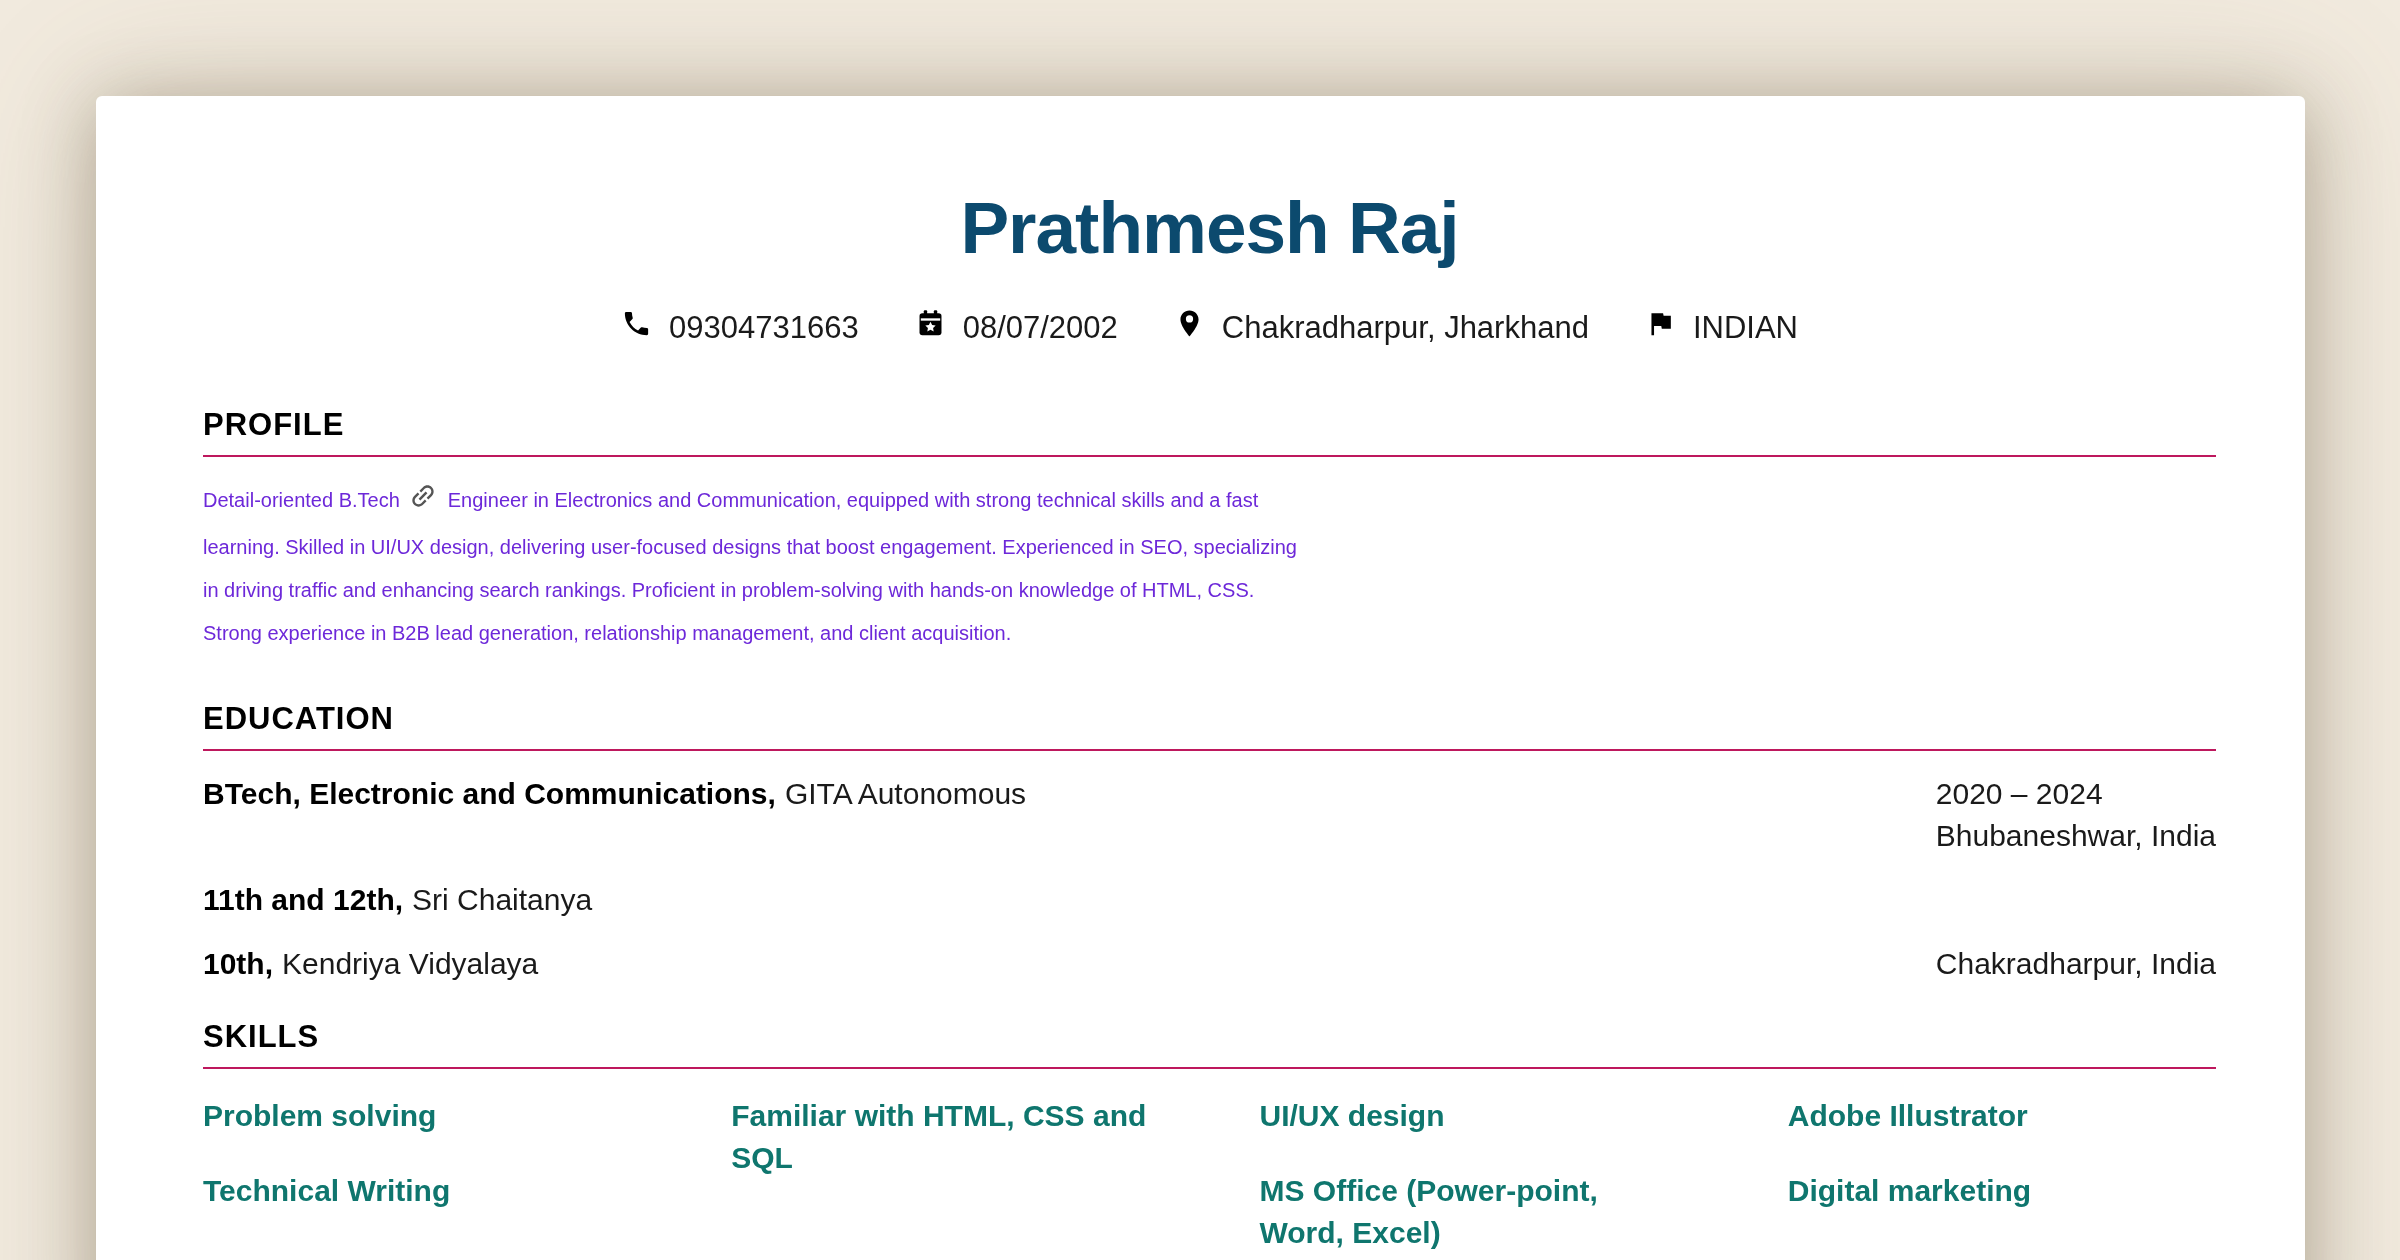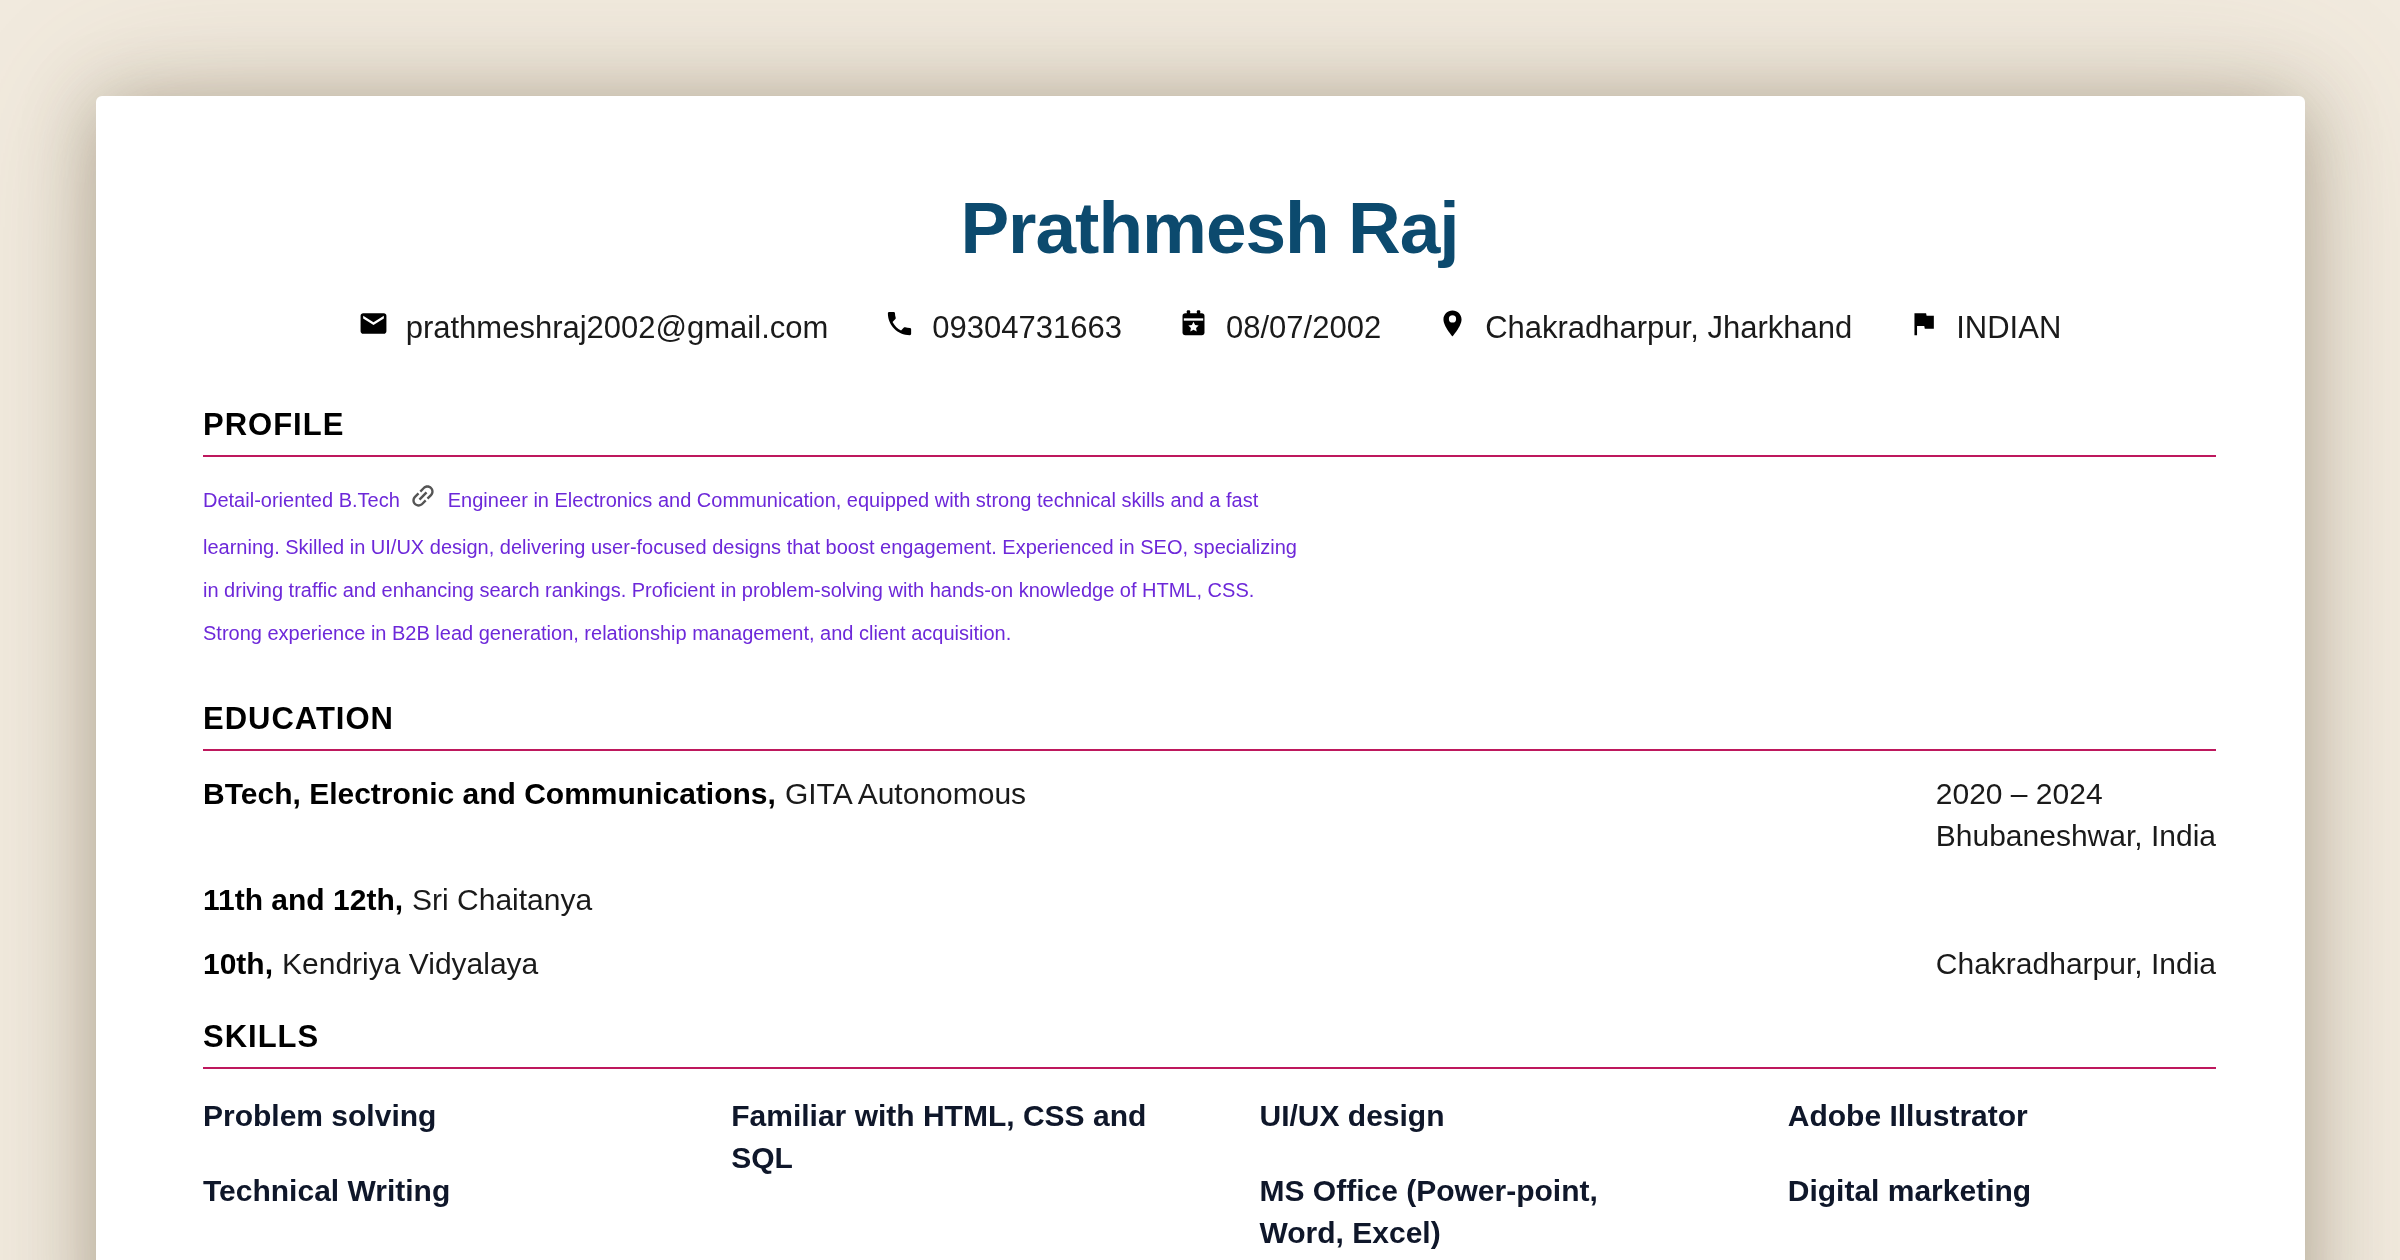--- a/index.html
+++ b/index.html
@@ -77,39 +77,33 @@
   
   .skills-grid {
     margin-top: 26px;
     display: grid;
     grid-template-columns: repeat(4, 1fr);
     column-gap: 100px;
   }
   .skill-item {
     font-size: 30px;
     font-weight: 700;
-    color: #0f172a;
+    color: #0f766e;
     line-height: 42px;
     margin-bottom: 33px;
   }
 </style>
 </head>
 <body>
 
 <div class="page">
 
   <h1 class="name">Prathmesh Raj</h1>
 
   <div class="contact-row">
-    <div class="contact-item">
-      <span><svg viewBox="0 0 24 24">
-            <path d="M20 4H4c-1.1 0-2 .9-2 2v12c0 1.1.9 2 2 2h16c1.1 0 2-.9 2-2V6c0-1.1-.9-2-2-2zm0 4.2l-8 5-8-5V6l8 5 8-5v2.2z"></path>
-          </svg></span>
-      <span>prathmeshraj2002@gmail.com</span>
-    </div>
     <div class="contact-item">
       <span><svg viewBox="0 0 24 24">
             <path d="M6.62 10.79c1.44 2.83 3.76 5.14 6.59 6.59l2.2-2.2c.27-.27.67-.36 1.02-.24 1.12.37 2.33.57 3.57.57.55 0 1 .45 1 1V20c0 .55-.45 1-1 1-9.39 0-17-7.61-17-17 0-.55.45-1 1-1h3.5c.55 0 1 .45 1 1 0 1.25.2 2.45.57 3.57.11.35.03.74-.25 1.02l-2.2 2.2z"></path>
           </svg></span>
       <span>09304731663</span>
     </div>
     <div class="contact-item">
       <span><svg viewBox="0 0 24 24">
             <rect x="3.5" y="4" width="17" height="17" rx="2.2"></rect>
             <rect x="6.8" y="1.8" width="2.6" height="4.5" rx="0.8"></rect>

